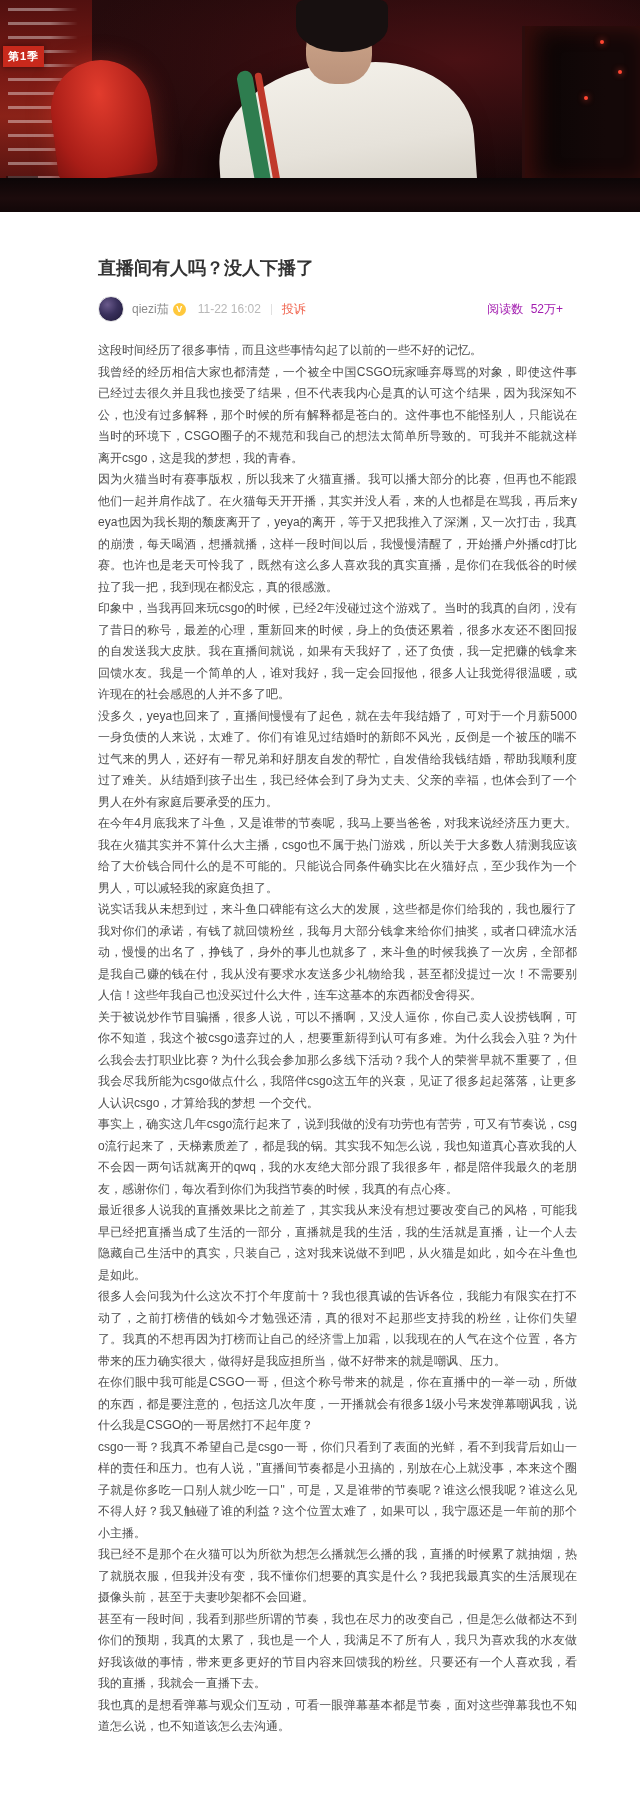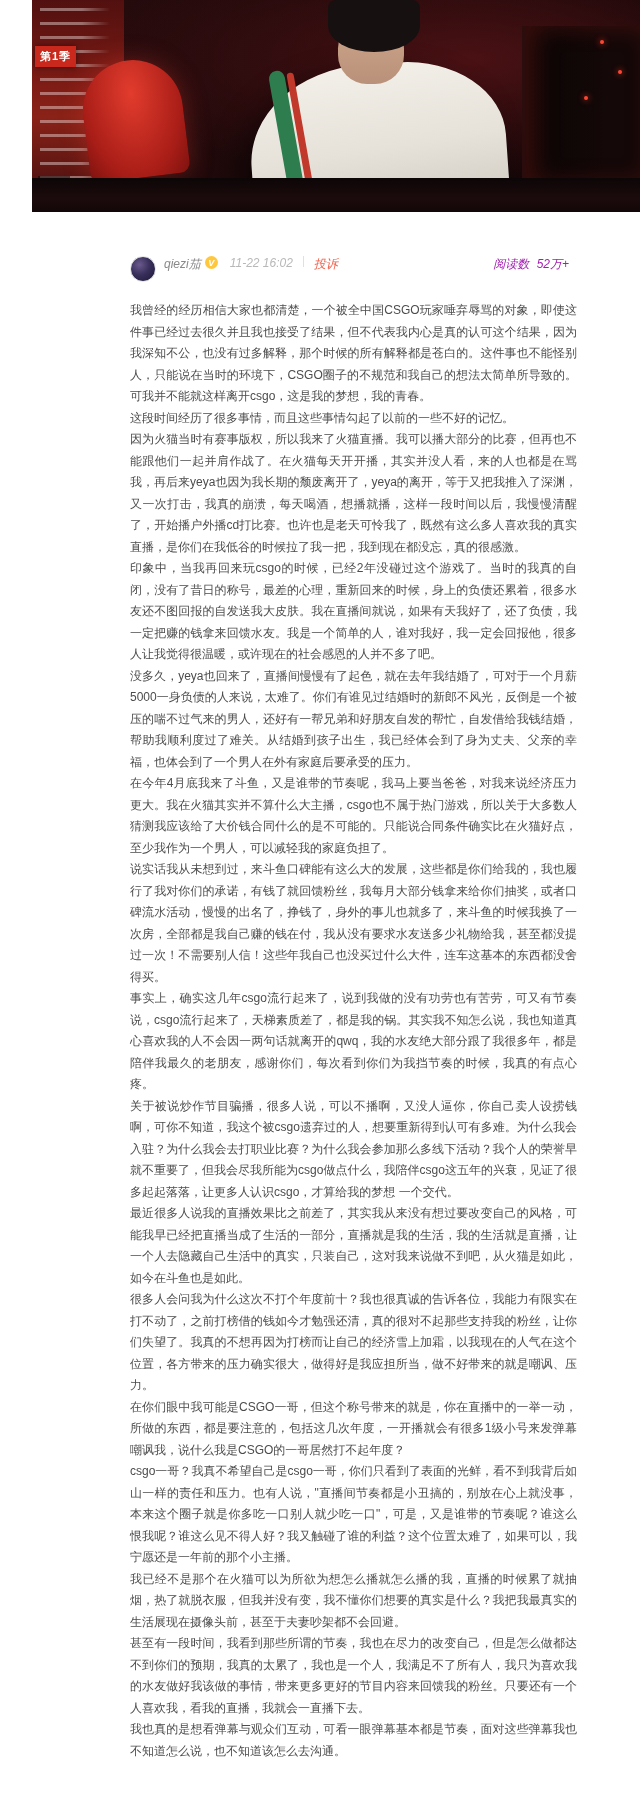--- a/index.html
+++ b/index.html
@@ -1,18 +1,18 @@
 <!DOCTYPE html>
 <html><head>
 <meta charset="utf-8">
 <style>
   * { box-sizing: border-box; }
   html,body { margin:0; padding:0; background:#ffffff; }
   body { font-family:"Liberation Sans","DejaVu Sans",sans-serif; }
-  .page { width:640px; margin:0 auto; background:#fff; overflow:hidden;padding-left:32px; }
+  .page { width:640px; margin:0 auto; background:#fff; overflow:hidden; }
 
   
   .hero { position:relative; height:212px; overflow:hidden;
           background: radial-gradient(ellipse at 72% 28%, #4a1114 0%, rgba(74,17,20,0) 60%),
                       linear-gradient(100deg,#2a0c0e 0%,#1a0809 50%,#0d0506 100%); }
   .hero .poster-wall { position:absolute; left:0; top:0; width:92px; height:212px;
           background: linear-gradient(180deg,#51100f 0%,#7c1b15 38%,#8a2218 55%,#3c0d0e 100%); }
   .hero .poster-lines { position:absolute; left:8px; top:8px; width:70px; height:190px; opacity:.7;
           background: repeating-linear-gradient(180deg, rgba(255,255,255,.55) 0 3px, rgba(255,255,255,0) 3px 14px);
           mask-image: linear-gradient(90deg,#000 60%,transparent); }
@@ -38,21 +38,21 @@
   .hero .monitor { position:absolute; right:0; top:26px; width:118px; height:158px;
           background: linear-gradient(90deg,#0a0505 0%,#140808 70%);
           border-left:3px solid #2c0d0d; box-shadow:inset 10px 0 24px rgba(200,40,30,.25); }
   .hero .led { position:absolute; width:4px; height:4px; border-radius:50%; background:#ff4632; box-shadow:0 0 6px #ff4632; }
   .hero .desk { position:absolute; left:0; bottom:0; width:100%; height:34px;
           background: linear-gradient(180deg,#0c0607 0%,#1c0b0c 60%,#120708 100%); }
 
   
   .article { padding:44px 63px 0 98px; }
   .title { font-size:18px; line-height:24px; font-weight:bold; color:#333; margin:0 0 16px 0; }
-  .author-row { display:flex; margin:0 8px 18px 0; font-size:12px;font-style:italic; }
+  .author-row { display:flex; align-items:center; margin:0 14px 18px 0; font-size:12px; }
   .avatar-sm { width:26px; height:26px; border-radius:50%; flex:0 0 aupx;
           background: radial-gradient(circle at 35% 32%, #6a5a8c 0%, #39305c 45%, #1d1736 100%);
           border:1px solid #e5e5e5; }
   .author-name { color:#8a8a8a; margin-left:8px; }
   .v-badge { display:inline-flex; align-items:center; justify-content:center; width:13px; height:13px;
           border-radius:50%; background:#ffc83c; color:#fff; font-size:9px; font-weight:bold; margin-left:4px; }
   .post-time { color:#b8b8b8; margin-left:12px; }
   .sep { width:0; height:11px; border-left:1px solid #e0e0e0; margin:0 10px; }
   .report { color:#f0604a; cursor:pointer; }
   .read-wrap { margin-left:auto; color:#a21caf; }
@@ -78,44 +78,45 @@
     <div class="led" style="right:52px; top:96px;"></div>
     <div class="person-jacket"></div>
     <div class="jacket-green"></div>
     <div class="jacket-red"></div>
     <div class="person-face"></div>
     <div class="person-hair"></div>
     <div class="desk"></div>
   </div>
 
   <div class="article">
+    <h1 class="title">直播间有人吗？没人下播了</h1>
 
     <div class="author-row">
       <div class="avatar-sm"></div>
       <span class="author-name">qiezi茄</span>
       <span class="v-badge">V</span>
       <span class="post-time">11-22 16:02</span>
       <span class="sep"></span>
       <span class="report">投诉</span>
       <span class="read-wrap">
         <span>阅读数</span>
         <span class="read-val">52万+</span>
       </span>
     </div>
 
     <div class="article-body">
+        <p>这段时间经历了很多事情，而且这些事情勾起了以前的一些不好的记忆。</p>
         <p>我曾经的经历相信大家也都清楚，一个被全中国CSGO玩家唾弃辱骂的对象，即使这件事已经过去很久并且我也接受了结果，但不代表我内心是真的认可这个结果，因为我深知不公，也没有过多解释，那个时候的所有解释都是苍白的。这件事也不能怪别人，只能说在当时的环境下，CSGO圈子的不规范和我自己的想法太简单所导致的。可我并不能就这样离开csgo，这是我的梦想，我的青春。</p>
-        <p>这段时间经历了很多事情，而且这些事情勾起了以前的一些不好的记忆。</p>
         <p>因为火猫当时有赛事版权，所以我来了火猫直播。我可以播大部分的比赛，但再也不能跟他们一起并肩作战了。在火猫每天开开播，其实并没人看，来的人也都是在骂我，再后来yeya也因为我长期的颓废离开了，yeya的离开，等于又把我推入了深渊，又一次打击，我真的崩溃，每天喝酒，想播就播，这样一段时间以后，我慢慢清醒了，开始播户外播cd打比赛。也许也是老天可怜我了，既然有这么多人喜欢我的真实直播，是你们在我低谷的时候拉了我一把，我到现在都没忘，真的很感激。</p>
         <p>印象中，当我再回来玩csgo的时候，已经2年没碰过这个游戏了。当时的我真的自闭，没有了昔日的称号，最差的心理，重新回来的时候，身上的负债还累着，很多水友还不图回报的自发送我大皮肤。我在直播间就说，如果有天我好了，还了负债，我一定把赚的钱拿来回馈水友。我是一个简单的人，谁对我好，我一定会回报他，很多人让我觉得很温暖，或许现在的社会感恩的人并不多了吧。</p>
         <p>没多久，yeya也回来了，直播间慢慢有了起色，就在去年我结婚了，可对于一个月薪5000一身负债的人来说，太难了。你们有谁见过结婚时的新郎不风光，反倒是一个被压的喘不过气来的男人，还好有一帮兄弟和好朋友自发的帮忙，自发借给我钱结婚，帮助我顺利度过了难关。从结婚到孩子出生，我已经体会到了身为丈夫、父亲的幸福，也体会到了一个男人在外有家庭后要承受的压力。</p>
         <p>在今年4月底我来了斗鱼，又是谁带的节奏呢，我马上要当爸爸，对我来说经济压力更大。我在火猫其实并不算什么大主播，csgo也不属于热门游戏，所以关于大多数人猜测我应该给了大价钱合同什么的是不可能的。只能说合同条件确实比在火猫好点，至少我作为一个男人，可以减轻我的家庭负担了。</p>
         <p>说实话我从未想到过，来斗鱼口碑能有这么大的发展，这些都是你们给我的，我也履行了我对你们的承诺，有钱了就回馈粉丝，我每月大部分钱拿来给你们抽奖，或者口碑流水活动，慢慢的出名了，挣钱了，身外的事儿也就多了，来斗鱼的时候我换了一次房，全部都是我自己赚的钱在付，我从没有要求水友送多少礼物给我，甚至都没提过一次！不需要别人信！这些年我自己也没买过什么大件，连车这基本的东西都没舍得买。</p>
+        <p>关于被说炒作节目骗播，很多人说，可以不播啊，又没人逼你，你自己卖人设捞钱啊，可你不知道，我这个被csgo遗弃过的人，想要重新得到认可有多难。为什么我会入驻？为什么我会去打职业比赛？为什么我会参加那么多线下活动？我个人的荣誉早就不重要了，但我会尽我所能为csgo做点什么，我陪伴csgo这五年的兴衰，见证了很多起起落落，让更多人认识csgo，才算给我的梦想 一个交代。</p>
         <p>事实上，确实这几年csgo流行起来了，说到我做的没有功劳也有苦劳，可又有节奏说，csgo流行起来了，天梯素质差了，都是我的锅。其实我不知怎么说，我也知道真心喜欢我的人不会因一两句话就离开的qwq，我的水友绝大部分跟了我很多年，都是陪伴我最久的老朋友，感谢你们，每次看到你们为我挡节奏的时候，我真的有点心疼。</p>
-        <p>关于被说炒作节目骗播，很多人说，可以不播啊，又没人逼你，你自己卖人设捞钱啊，可你不知道，我这个被csgo遗弃过的人，想要重新得到认可有多难。为什么我会入驻？为什么我会去打职业比赛？为什么我会参加那么多线下活动？我个人的荣誉早就不重要了，但我会尽我所能为csgo做点什么，我陪伴csgo这五年的兴衰，见证了很多起起落落，让更多人认识csgo，才算给我的梦想 一个交代。</p>
         <p>最近很多人说我的直播效果比之前差了，其实我从来没有想过要改变自己的风格，可能我早已经把直播当成了生活的一部分，直播就是我的生活，我的生活就是直播，让一个人去隐藏自己生活中的真实，只装自己，这对我来说做不到吧，从火猫是如此，如今在斗鱼也是如此。</p>
         <p>很多人会问我为什么这次不打个年度前十？我也很真诚的告诉各位，我能力有限实在打不动了，之前打榜借的钱如今才勉强还清，真的很对不起那些支持我的粉丝，让你们失望了。我真的不想再因为打榜而让自己的经济雪上加霜，以我现在的人气在这个位置，各方带来的压力确实很大，做得好是我应担所当，做不好带来的就是嘲讽、压力。</p>
         <p>在你们眼中我可能是CSGO一哥，但这个称号带来的就是，你在直播中的一举一动，所做的东西，都是要注意的，包括这几次年度，一开播就会有很多1级小号来发弹幕嘲讽我，说什么我是CSGO的一哥居然打不起年度？</p>
         <p>csgo一哥？我真不希望自己是csgo一哥，你们只看到了表面的光鲜，看不到我背后如山一样的责任和压力。也有人说，"直播间节奏都是小丑搞的，别放在心上就没事，本来这个圈子就是你多吃一口别人就少吃一口"，可是，又是谁带的节奏呢？谁这么恨我呢？谁这么见不得人好？我又触碰了谁的利益？这个位置太难了，如果可以，我宁愿还是一年前的那个小主播。</p>
         <p>我已经不是那个在火猫可以为所欲为想怎么播就怎么播的我，直播的时候累了就抽烟，热了就脱衣服，但我并没有变，我不懂你们想要的真实是什么？我把我最真实的生活展现在摄像头前，甚至于夫妻吵架都不会回避。</p>
         <p>甚至有一段时间，我看到那些所谓的节奏，我也在尽力的改变自己，但是怎么做都达不到你们的预期，我真的太累了，我也是一个人，我满足不了所有人，我只为喜欢我的水友做好我该做的事情，带来更多更好的节目内容来回馈我的粉丝。只要还有一个人喜欢我，看我的直播，我就会一直播下去。</p>
         <p>我也真的是想看弹幕与观众们互动，可看一眼弹幕基本都是节奏，面对这些弹幕我也不知道怎么说，也不知道该怎么去沟通。</p>
       </div>
   </div>
 

